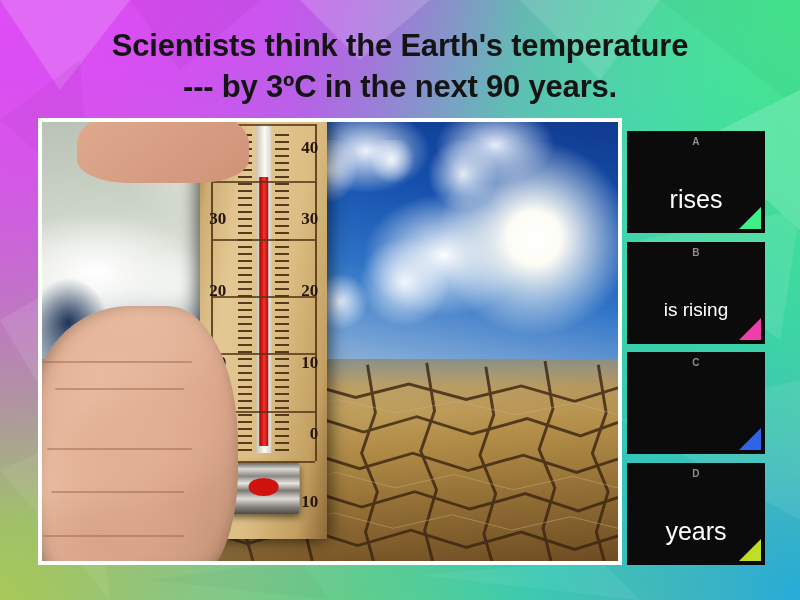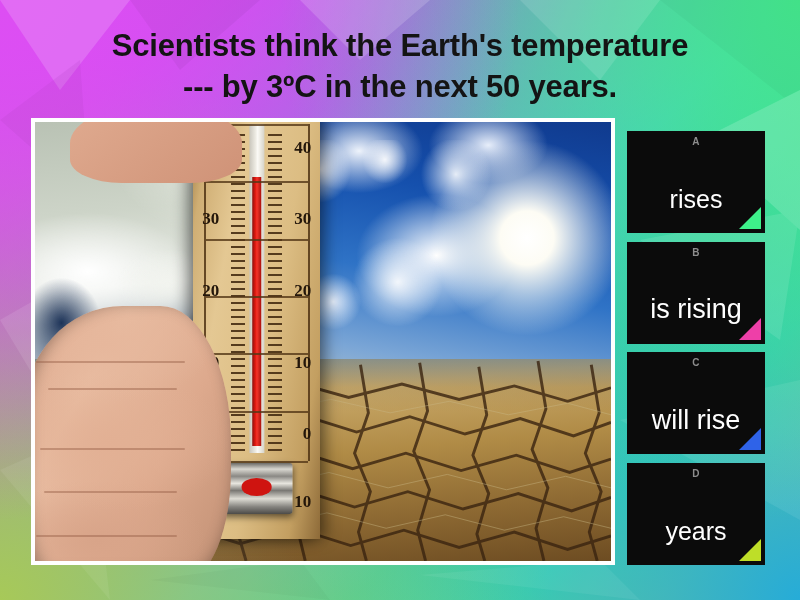--- a/index.html
+++ b/index.html
@@ -49,21 +49,21 @@
     color:#141414;
     font-size:31px;
     font-weight:bold;
     line-height:1.32;
     letter-spacing:-0.2px;
   }
 
   
   #media-panel {
     position:absolute;
-    left:31px; top:118px;
+    left:38px; top:118px;
     width:584px; height:447px;
     background:#fff;
     border:4px solid #ffffff;
     overflow:hidden;
   }
   #media-image { position:absolute; inset:0; overflow:hidden; }
 
   
   .sky-left {
     position:absolute; left:0; top:0; width:46%; height:62%;
@@ -231,21 +231,21 @@
   .answer-text {
     color:#ffffff;
     font-size:25px;
     font-weight:normal;
     line-height:1.05;
     text-align:center;
     padding:0 3px;
     white-space:nowrap;
     margin-top:34px;
   }
-  .answer-text.small { font-size:27px; }
+  .answer-text.small { font-size:19px; }
   .corner-triangle {
     position:absolute; right:4px; bottom:4px;
     width:22px; height:22px;
   }
 </style>
 </head>
 <body>
 
 <div id="quiz-root">
 
@@ -262,21 +262,21 @@
     <polygon points="640,240 800,210 780,340" fill="#ffffff" opacity=".6"></polygon>
     <polygon points="0,320 70,280 60,420" fill="#ffffff" opacity=".6"></polygon>
     <polygon points="620,420 800,380 800,520" fill="#ffffff" opacity=".45"></polygon>
     <polygon points="0,470 90,430 110,600" fill="#ffffff" opacity=".4"></polygon>
     <polygon points="150,580 300,560 330,600" fill="#000000" opacity=".15"></polygon>
     <polygon points="420,575 600,560 640,600" fill="#ffffff" opacity=".35"></polygon>
   </svg>
 
   <div id="question-title">
     <div>Scientists think the Earth's temperature</div>
-    <div>--- by 3ºC in the next 50 years.</div>
+    <div>--- by 3ºC in the next 90 years.</div>
   </div>
 
   <div id="media-panel">
     <div id="media-image">
 
       <div class="sky-left"></div>
       <div class="sky-left-clouds"></div>
       <div class="sky-right"></div>
       <div class="sky-right-clouds"></div>
 
@@ -367,21 +367,20 @@
     <div class="answer-card">
       <span class="answer-letter">B</span>
       <span class="answer-text small">is rising</span>
       <svg class="corner-triangle" viewBox="0 0 22 22">
         <polygon points="22,0 22,22 0,22" fill="#ee3fa8"></polygon>
       </svg>
     </div>
 
     <div class="answer-card">
       <span class="answer-letter">C</span>
-      <span class="answer-text small">will rise</span>
       <svg class="corner-triangle" viewBox="0 0 22 22">
         <polygon points="22,0 22,22 0,22" fill="#2f63e8"></polygon>
       </svg>
     </div>
 
     <div class="answer-card">
       <span class="answer-letter">D</span>
       <span class="answer-text">years</span>
       <svg class="corner-triangle" viewBox="0 0 22 22">
         <polygon points="22,0 22,22 0,22" fill="#bede28"></polygon>

